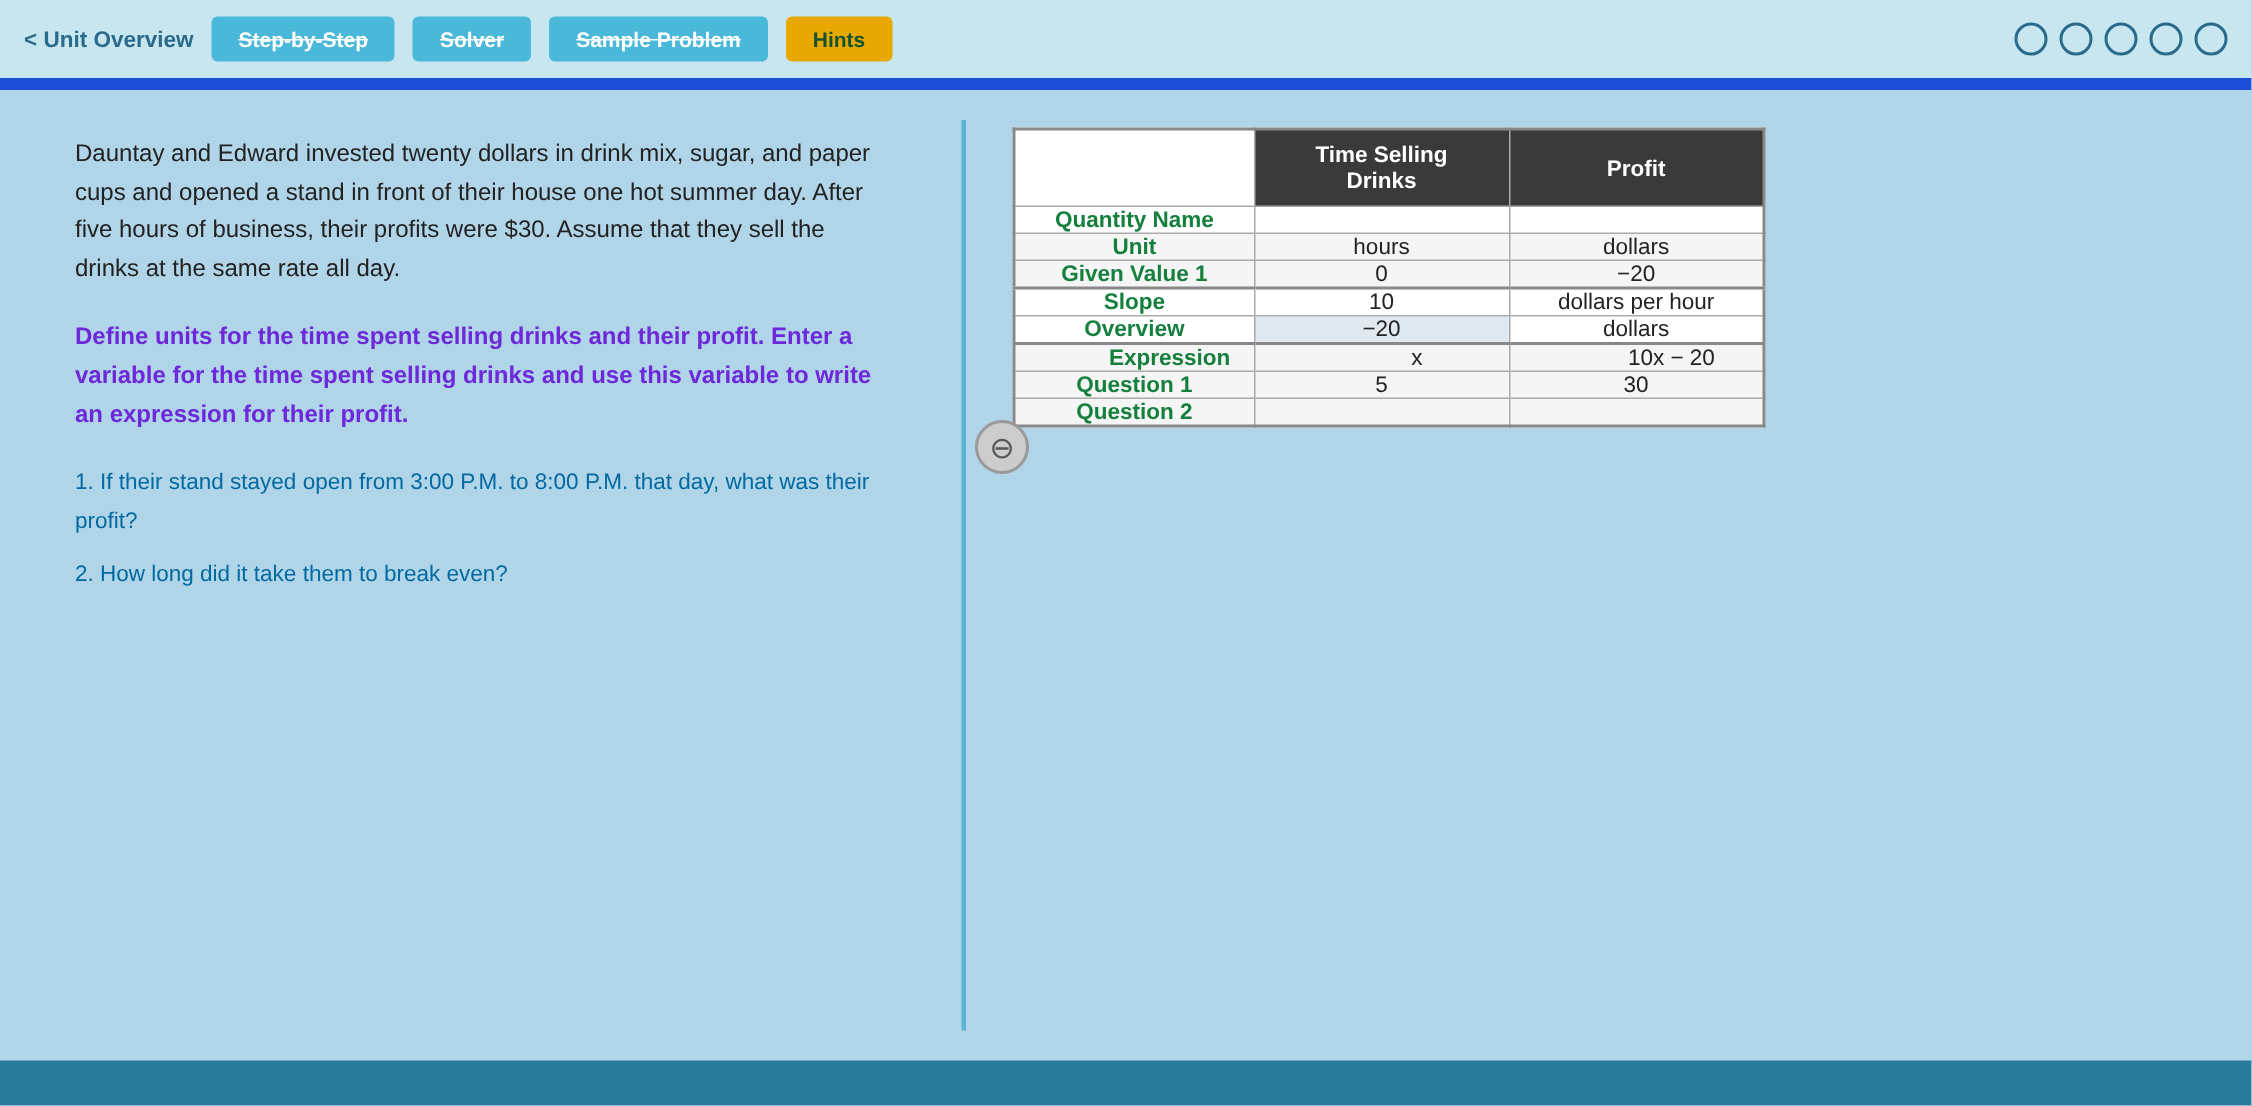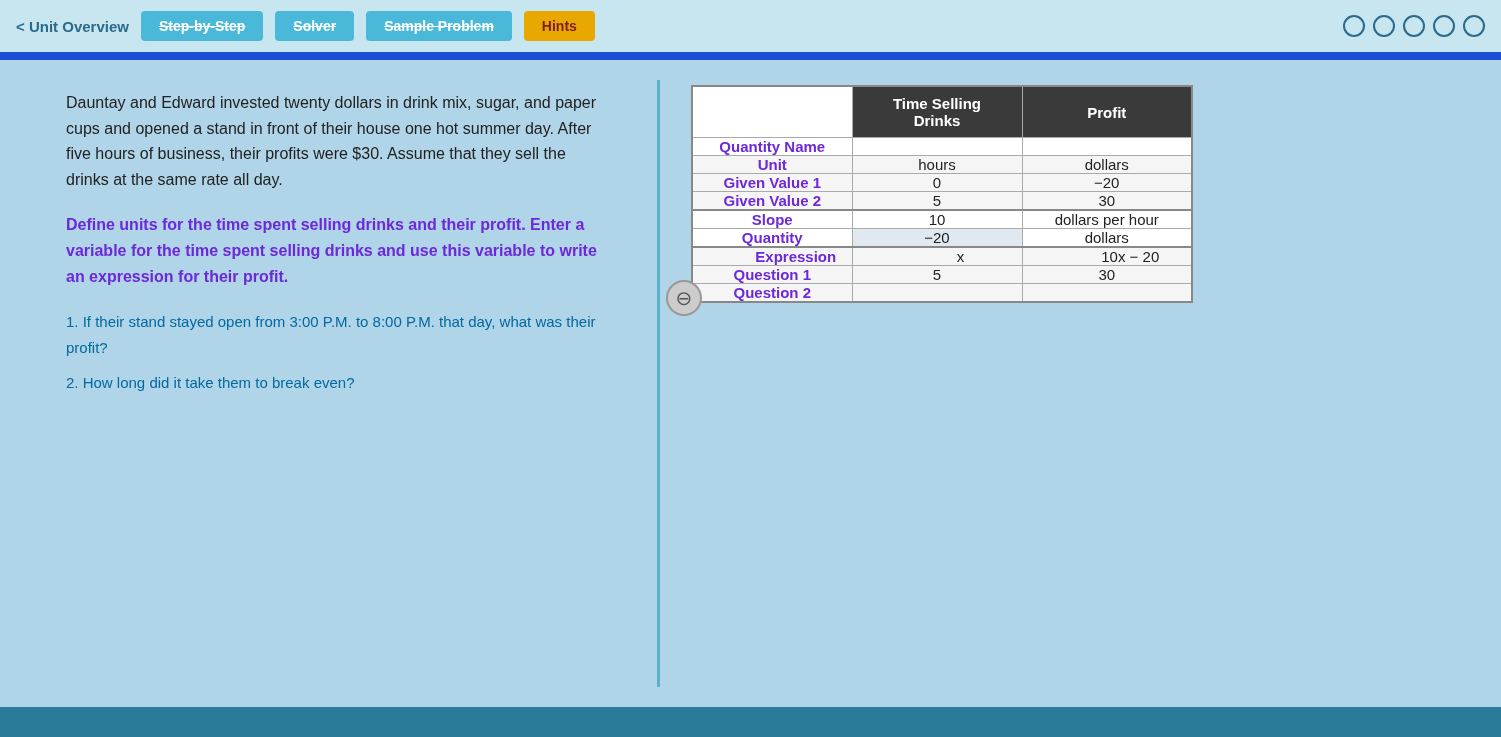--- a/index.html
+++ b/index.html
@@ -38,21 +38,21 @@
       border-radius: 4px;
       padding: 7px 18px;
       font-size: 14px;
       font-weight: bold;
       cursor: pointer;
       text-decoration: line-through;
     }
 
     .btn-hints {
       background: #e8a800;
-      color: #7f1d1d;
+      color: #14532d;
       border: none;
       border-radius: 4px;
       padding: 7px 18px;
       font-size: 14px;
       font-weight: bold;
       cursor: pointer;
     }
 
     .nav-circles {
       margin-left: auto;
@@ -67,21 +67,20 @@
       border: 2.5px solid #2a6a8a;
       background: transparent;
     }
 
     
     .main-content {
       display: flex;
       height: calc(737px - 60px - 30px);
       padding: 20px 30px;
       gap: 21px;
-      margin-left: 16px;
     }
 
     
     .left-panel {
       flex: 0 0 580px;
       padding: 10px 20px;
     }
 
     .problem-text {
       font-size: 16px;
@@ -159,21 +158,21 @@
     .header-row th {
       background: #3a3a3a;
       color: white;
       font-weight: bold;
       font-size: 15px;
       padding: 8px 20px;
     }
 
     .col-label {
       background: white;
-      color: #6d28d9;
+      color: #15803d;
       font-weight: 600;
       text-align: right;
       padding: 10px 14px;
       width: 160px;
       border-right: 2px solid #888;
     }
 
     .col-data {
       width: 170px;
       padding: 10px 14px;
@@ -260,34 +259,29 @@
           <td class="col-data">hours</td>
           <td class="col-data">dollars</td>
         </tr>
 
         <tr class="row-given1">
           <td class="col-label">Given Value 1</td>
           <td class="col-data">0</td>
           <td class="col-data">−20</td>
         </tr>
 
-        <tr class="row-given2">
-          <td class="col-label">Given Value 2</td>
-          <td class="col-data">5</td>
-          <td class="col-data">30</td>
-        </tr>
 
         <tr class="row-slope">
           <td class="col-label section-divider">Slope</td>
           <td class="col-data section-divider">10</td>
           <td class="col-data section-divider">dollars per hour</td>
         </tr>
 
         <tr class="row-intercept">
-          <td class="col-label">Quantity</td>
+          <td class="col-label">Overview</td>
           <td class="col-data" style="background:#e0e8f0;">−20</td>
           <td class="col-data">dollars</td>
         </tr>
 
         <tr class="row-expr">
           <td class="col-label section-divider">Expression</td>
           <td class="col-data section-divider">x</td>
           <td class="col-data section-divider">10x − 20</td>
         </tr>
 

